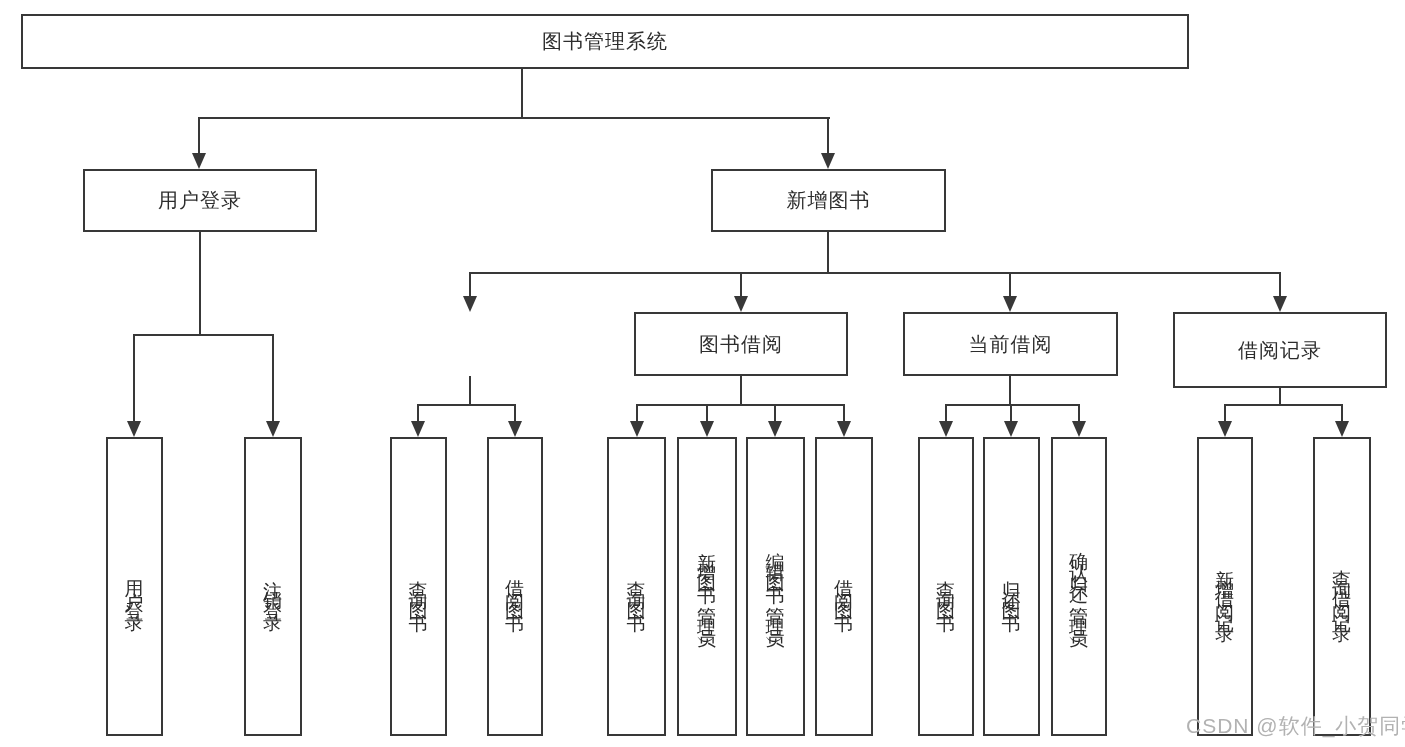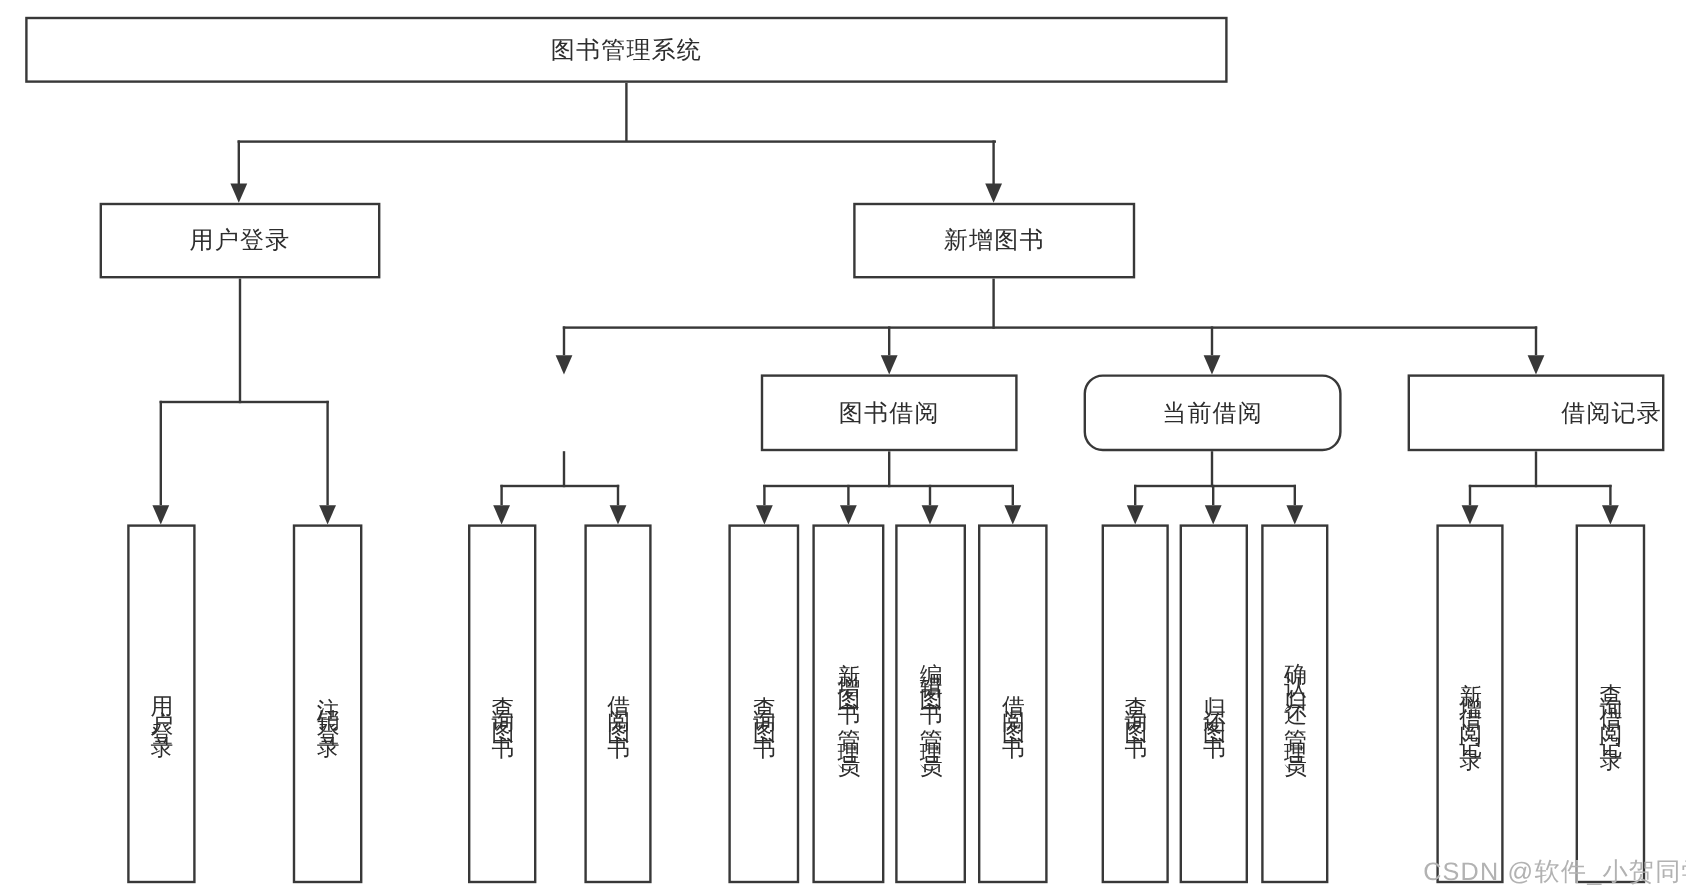--- a/index.html
+++ b/index.html
@@ -82,21 +82,21 @@
     letter-spacing: 1px;
     white-space: nowrap;
     z-index: 5;
   }
 </style>
 </head>
 <body>
 
 <div id="canvas">
 
-  <div class="box" style="left:21px; top:14px; width:1002px; height:55px;">
+  <div class="box" style="left:21px; top:14px; width:1168px; height:55px;">
     <span>图书管理系统</span>
   </div>
 
   <div class="vline" style="left:521px; top:69px; height:49px;"></div>
   <div class="hline" style="left:198px; top:117px; width:632px;"></div>
   <div class="vline" style="left:198px; top:117px; height:37px;"></div>
   <div class="arrow" style="left:192px; top:153px;"></div>
   <div class="vline" style="left:827px; top:117px; height:37px;"></div>
   <div class="arrow" style="left:821px; top:153px;"></div>
 
@@ -121,24 +121,24 @@
   <div class="vline" style="left:740px; top:272px; height:24px;"></div>
   <div class="arrow" style="left:734px; top:296px;"></div>
   <div class="vline" style="left:1009px; top:272px; height:24px;"></div>
   <div class="arrow" style="left:1003px; top:296px;"></div>
   <div class="vline" style="left:1279px; top:272px; height:24px;"></div>
   <div class="arrow" style="left:1273px; top:296px;"></div>
 
   <div class="box" style="left:634px; top:312px; width:214px; height:64px;">
     <span>图书借阅</span>
   </div>
-  <div class="box" style="left:903px; top:312px; width:215px; height:64px;border-radius:16px;">
+  <div class="box" style="left:903px; top:312px; width:215px; height:64px;">
     <span>当前借阅</span>
   </div>
-  <div class="box" style="left:1173px; top:312px; width:214px; height:64px;justify-content:flex-end;">
+  <div class="box" style="left:1173px; top:312px; width:214px; height:76px;">
     <span>借阅记录</span>
   </div>
 
   <div class="vline" style="left:469px; top:376px; height:30px;"></div>
   <div class="hline" style="left:417px; top:404px; width:99px;"></div>
   <div class="vline" style="left:417px; top:404px; height:17px;"></div>
   <div class="arrow" style="left:411px; top:421px;"></div>
   <div class="vline" style="left:514px; top:404px; height:17px;"></div>
   <div class="arrow" style="left:508px; top:421px;"></div>
 

